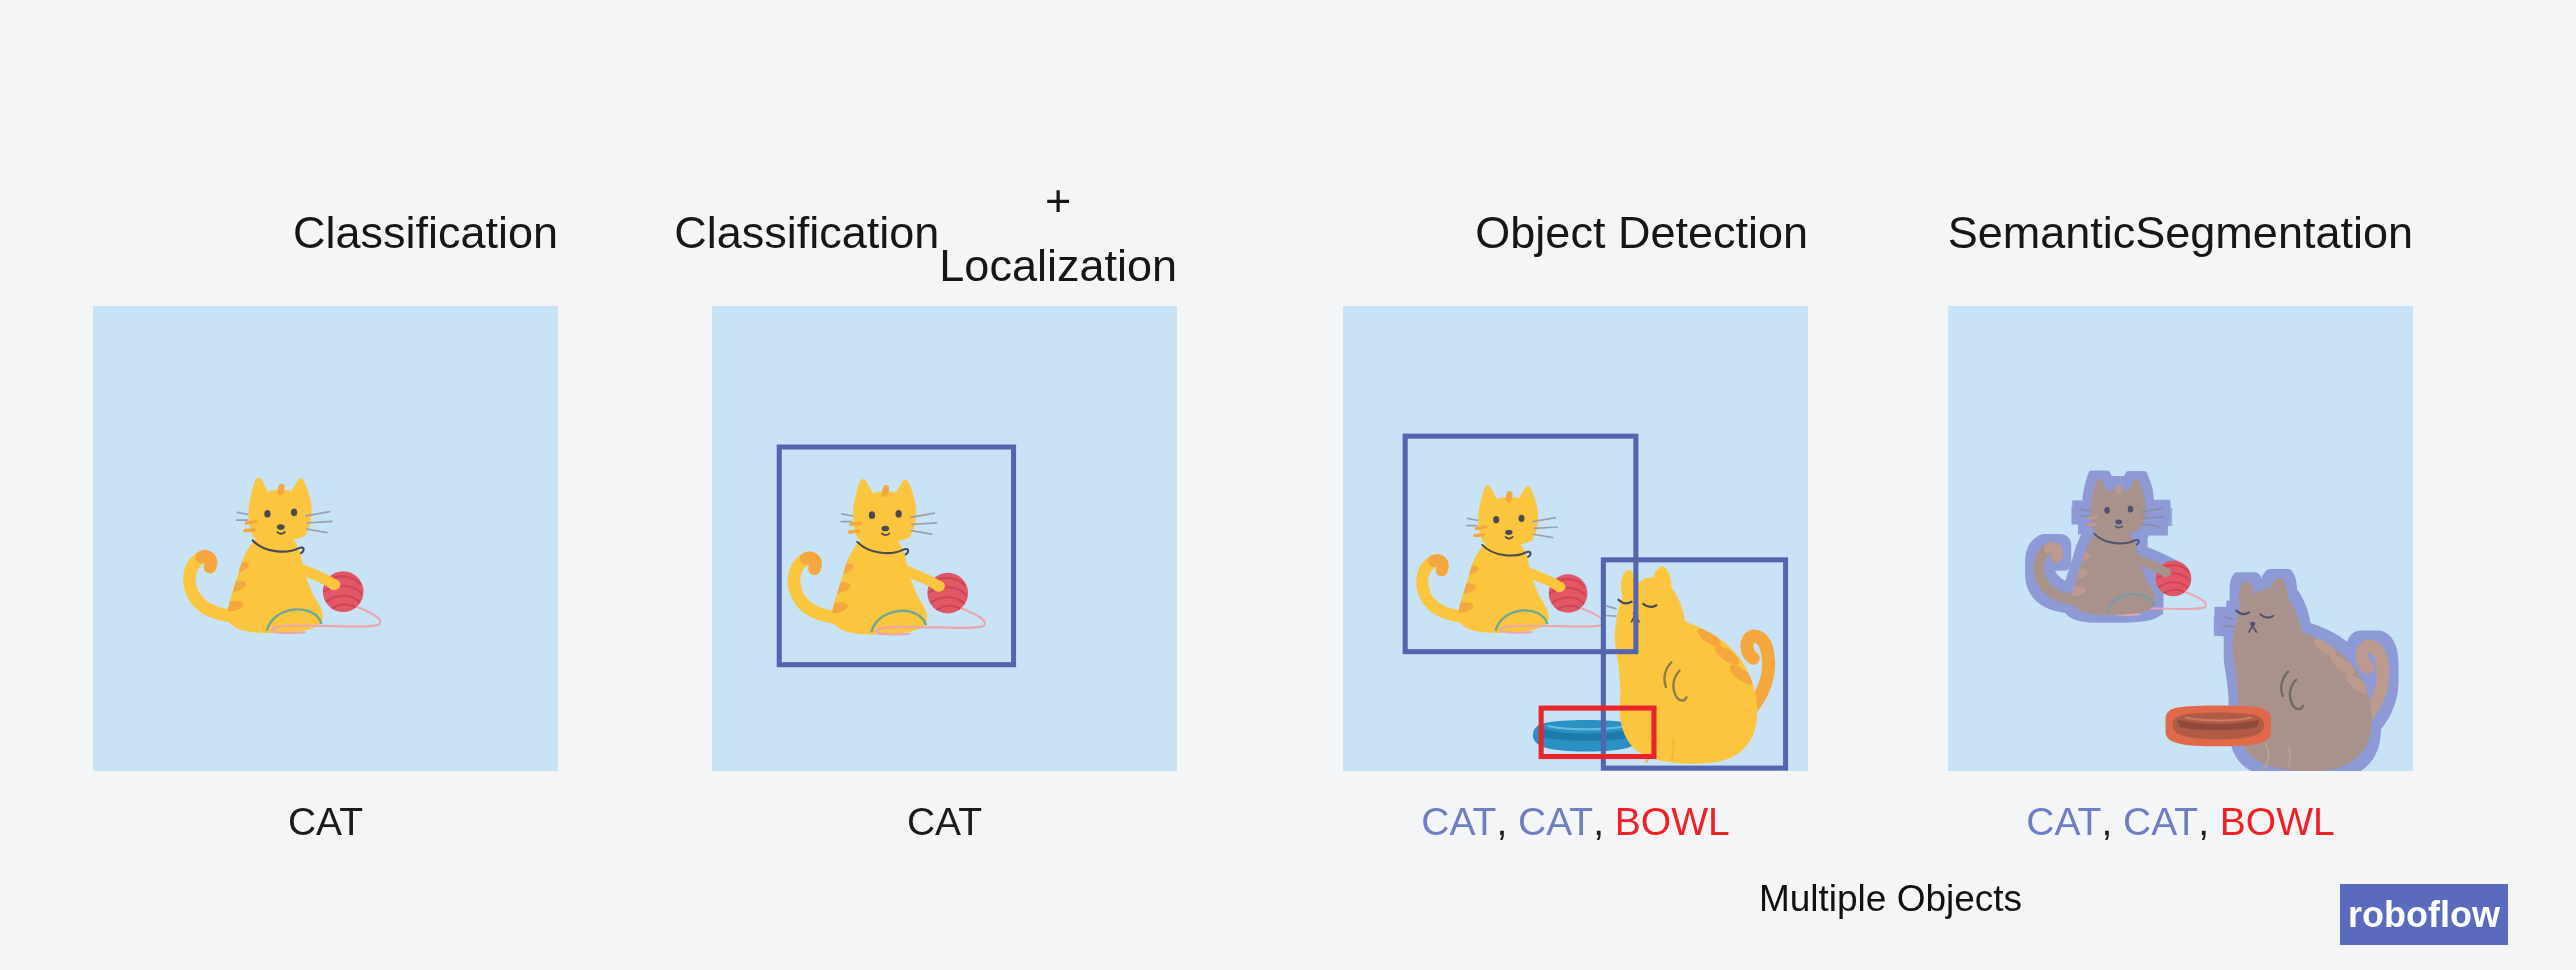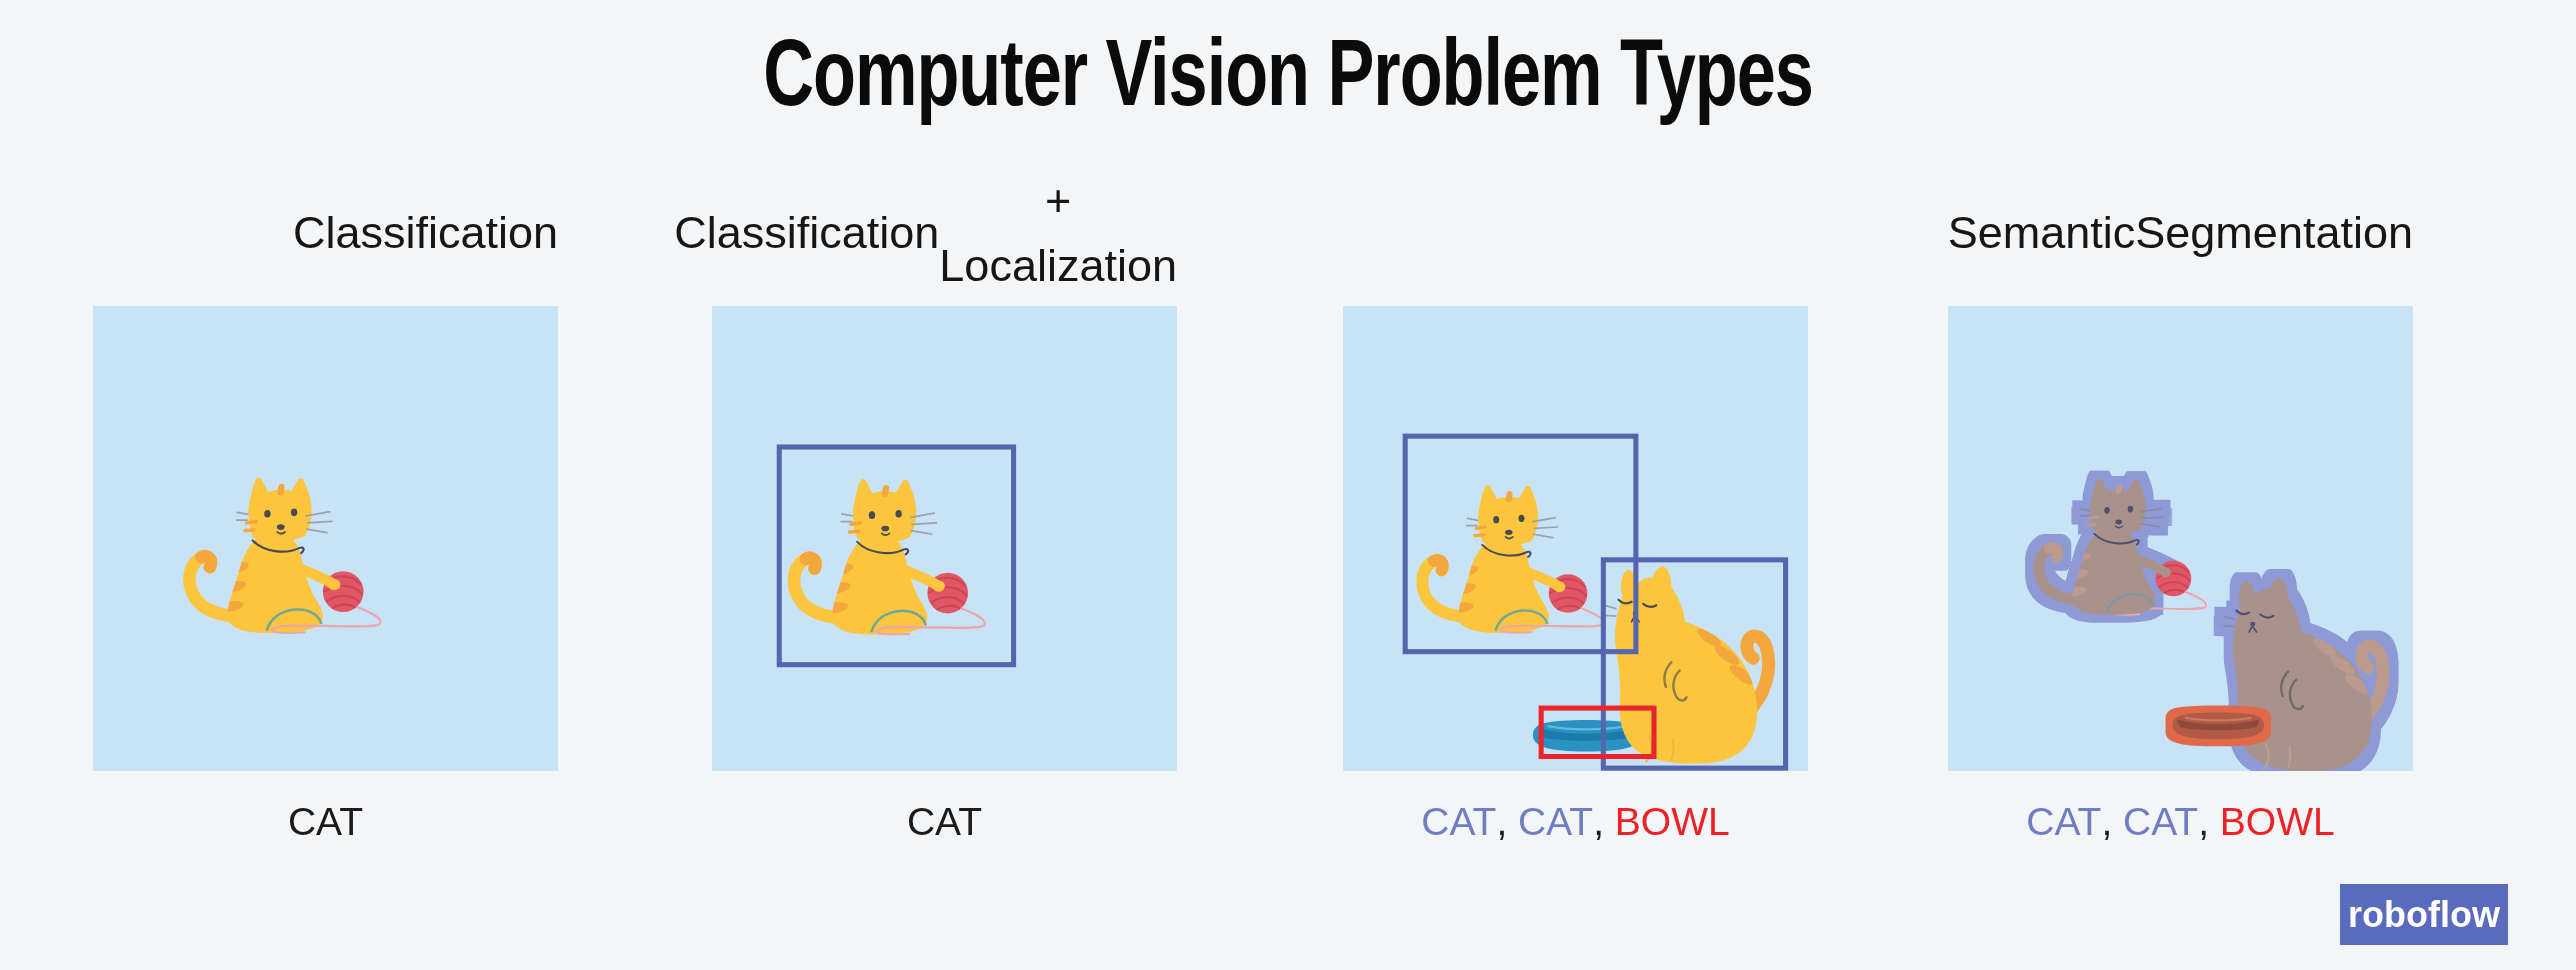--- a/index.html
+++ b/index.html
@@ -168,23 +168,20 @@
       <g id="bowl">
         <use href="#bowlMainPath" fill="var(--bowlmain)"></use>
         <g clip-path="url(#bowlClip)">
           <path d="M8,14 C45,24 105,24 142,14 L138,26 C110,33 40,33 12,26 Z" fill="var(--bowldark)"></path>
           <path d="M22,11 C52,17 98,17 128,11" stroke="var(--bowlline)" stroke-width="3" fill="none" stroke-linecap="round"></path>
         </g>
       </g>
     </defs>
   </svg>
 
-  <div class="title-wrap">
-    <span class="title">Computer Vision Problem Types</span>
-  </div>
 
   <div class="panel-header" style="left:93px;width:465px;">
     <div>Classification</div>
     <div></div>
   </div>
   <div class="square" style="left:93px;">
     <svg viewBox="0 0 643 643">
       <use href="#yc-full" transform="translate(118,232) scale(0.97)"></use>
     </svg>
   </div>
@@ -199,20 +196,24 @@
   <div class="square" style="left:712px;">
     <svg viewBox="0 0 643 643">
       <use href="#yc-full" transform="translate(98,234) scale(0.97)"></use>
       <rect x="93" y="195" width="324" height="301" fill="none" stroke="#5565ad" stroke-width="7"></rect>
     </svg>
   </div>
   <div class="result" style="left:712px;">
     <span class="r-black">CAT</span>
   </div>
 
+  <div class="panel-header" style="left:1343px;width:465px;">
+    <div>Object Detection</div>
+    <div></div>
+  </div>
   <div class="square" style="left:1343px;">
     <svg viewBox="0 0 643 643">
       <use href="#bowl" transform="translate(262,570)"></use>
       <use href="#fat-cat" transform="translate(362,352) scale(0.95)"></use>
       <use href="#yc-full" transform="translate(95,243) scale(0.92)"></use>
       <rect x="86" y="180" width="319" height="298" fill="none" stroke="#5565ad" stroke-width="7"></rect>
       <rect x="360" y="351" width="252" height="288" fill="none" stroke="#5565ad" stroke-width="7"></rect>
       <rect x="274" y="556" width="156" height="67" fill="none" stroke="#e8252a" stroke-width="7"></rect>
     </svg>
   </div>
@@ -247,19 +248,20 @@
     </svg>
   </div>
   <div class="result" style="left:1948px;">
     <span class="r-blue">CAT</span>
       <span class="r-dark">, </span>
       <span class="r-blue">CAT</span>
       <span class="r-dark">, </span>
       <span class="r-red">BOWL</span>
   </div>
 
+  <div class="caption" style="left:1565px;">Multiple Objects</div>
 
   <div class="logo">
     <span>roboflow</span>
   </div>
 
 </div>
 
 
 </body></html>

